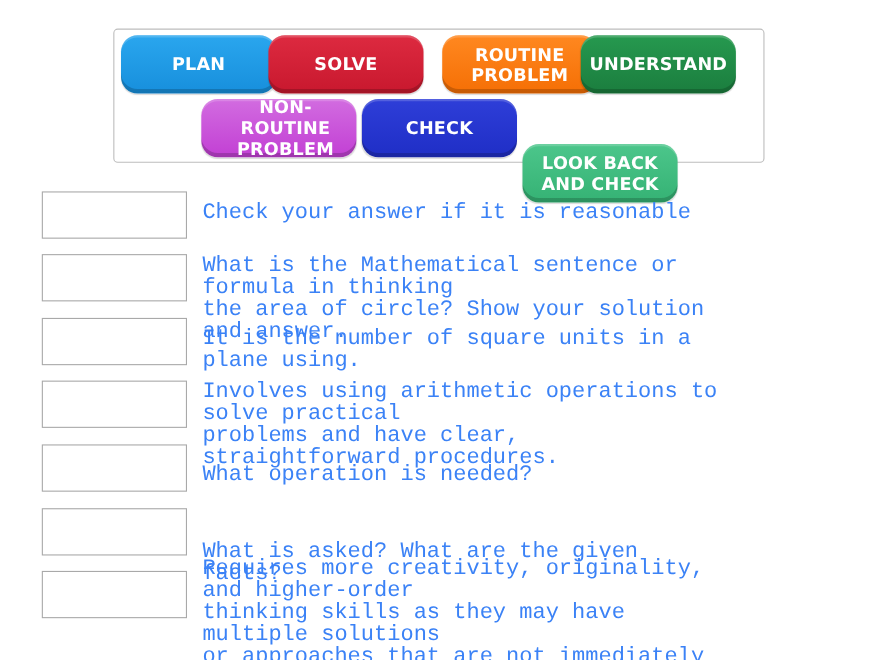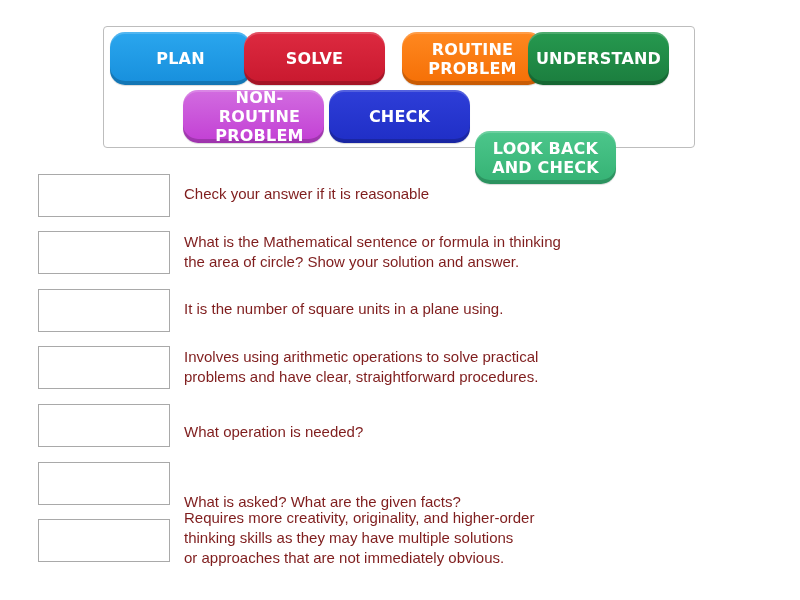--- a/index.html
+++ b/index.html
@@ -19,22 +19,22 @@
       box-shadow: inset 0 -4px 0 rgba(0,0,0,0.18), inset 0 2px 0 rgba(255,255,255,0.18), 0 1px 1px rgba(0,0,0,0.15);
       font-family: "DejaVu Sans", sans-serif;
     }
     .tile span { display: block; white-space: pre-line; }
     .drop {
       position: absolute; left: 38px; width: 132px; height: 43px;
       box-sizing: border-box; border: 1px solid #a9a9a9; background: #fff;
     }
     .clue {
       position: absolute; left: 184px; width: 480px;
-      font-family: Liberation Sans, sans-serif; font-size: 15px;
-      line-height: 20px; color: #7f1d1d; white-space: pre-line;
+      font-family: Liberation Mono, monospace; font-size: 20px;
+      line-height: 20px; color: #3b82f6; white-space: pre-line;
     }
   </style>
 </head>
 <body>
 
 <div class="bank"></div>
 
 <div class="tile" id="t0" style="left:110px;top:32px;background:linear-gradient(#2aa6ee,#178fdc);">
     <span>PLAN</span>
   </div>

